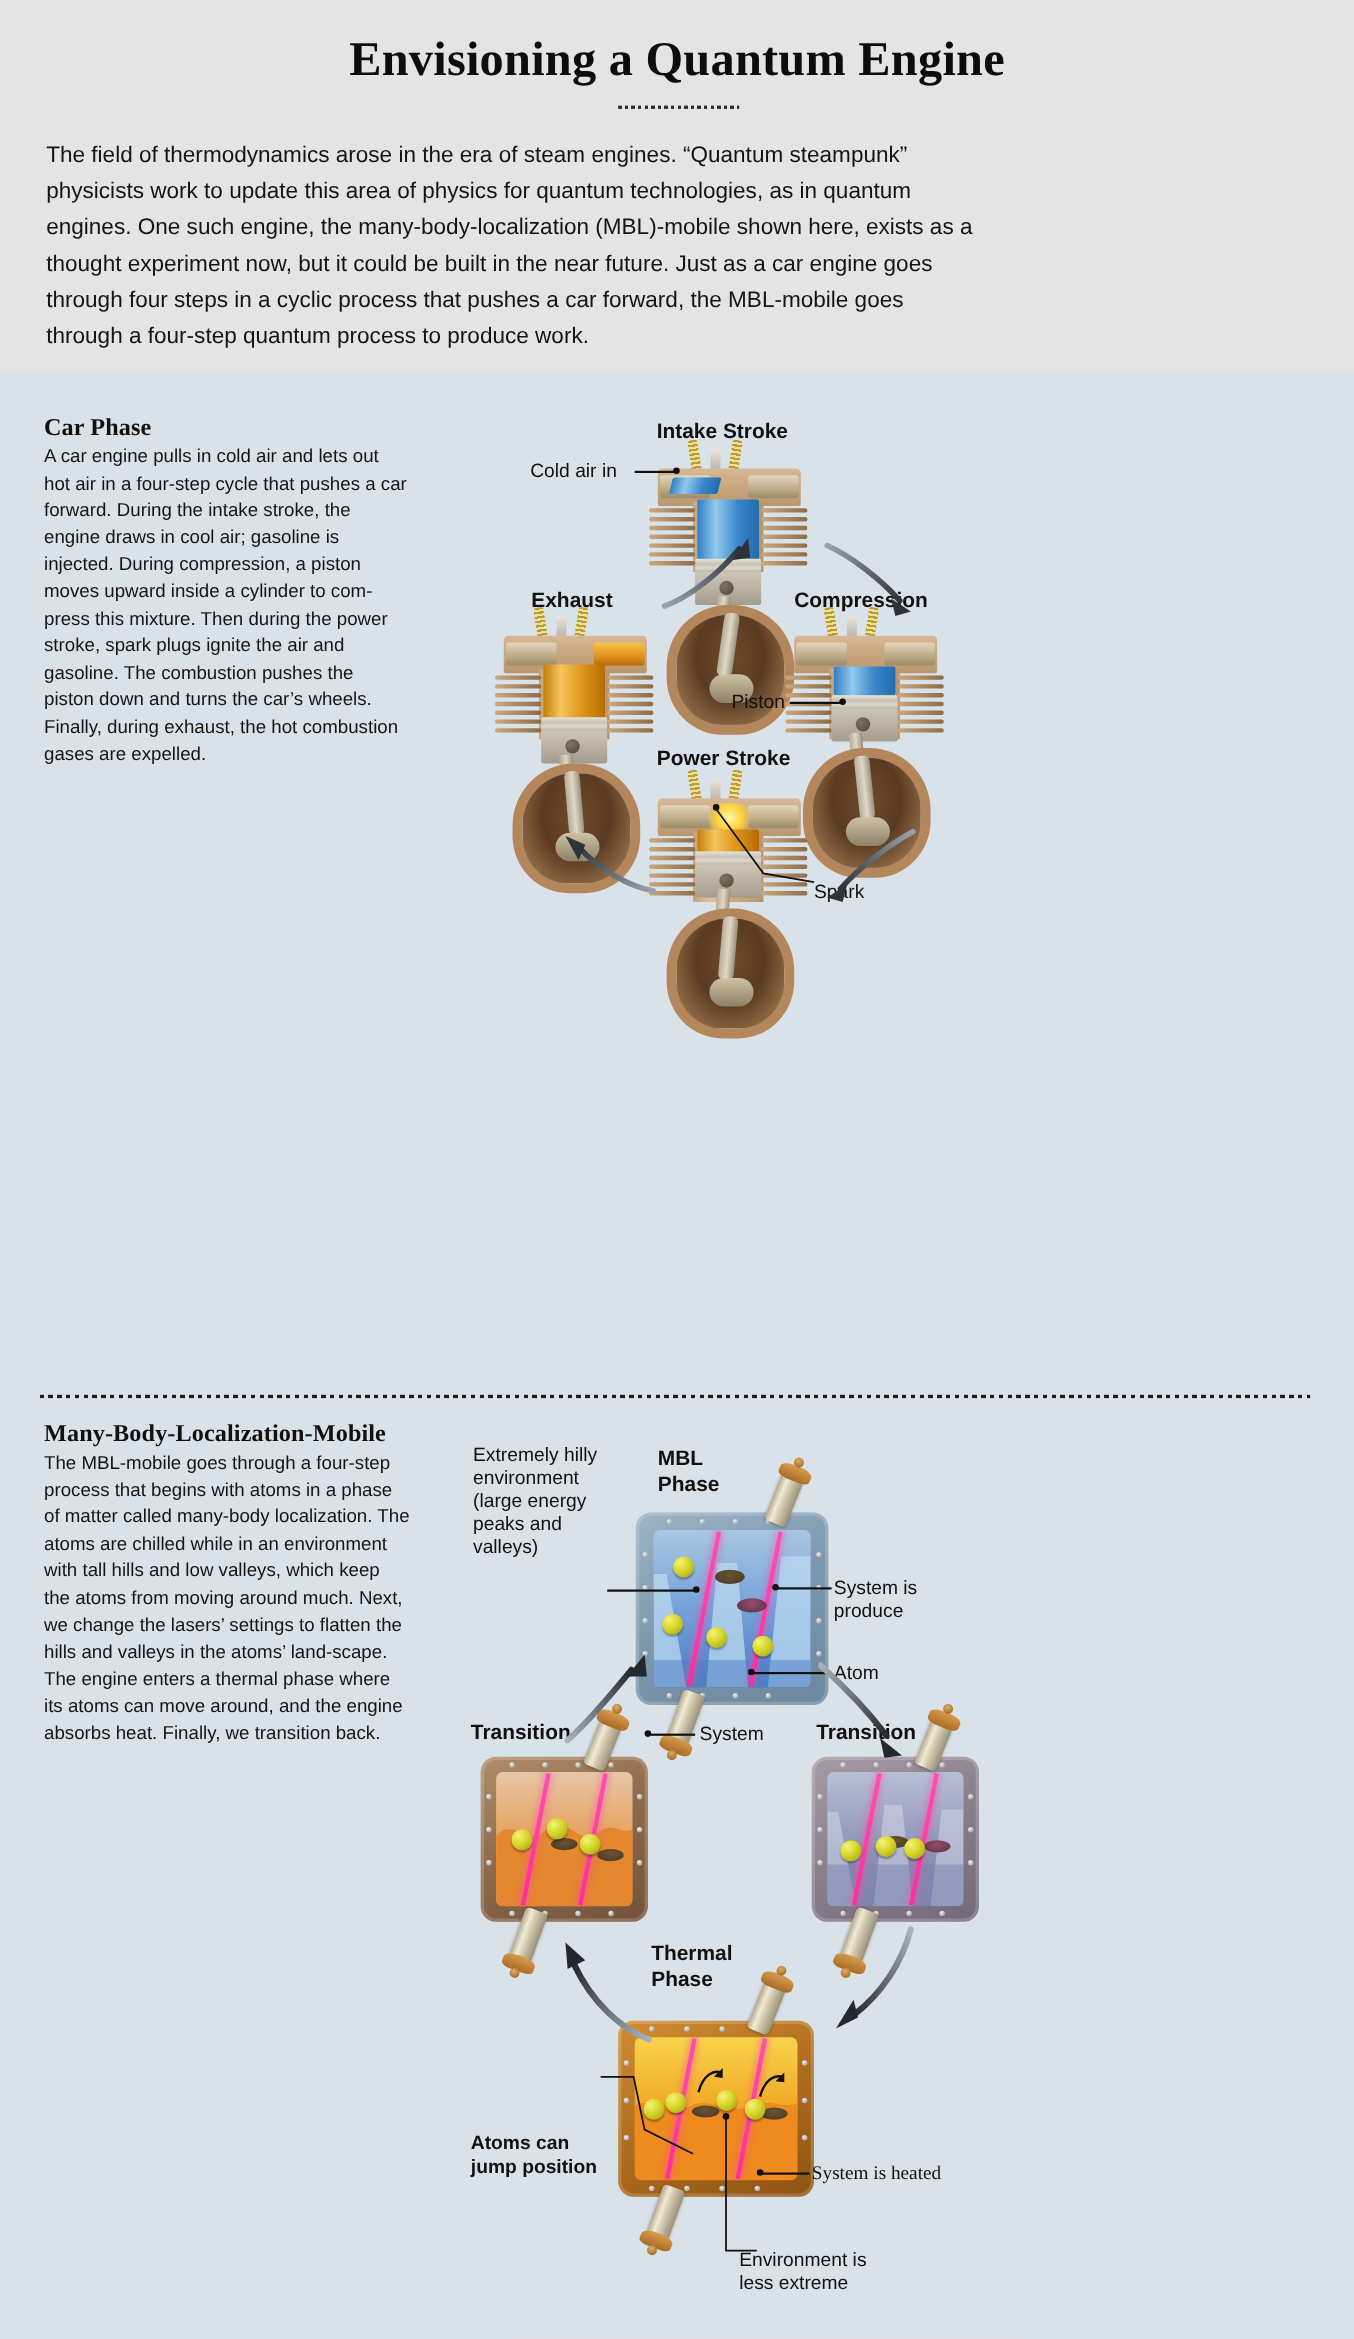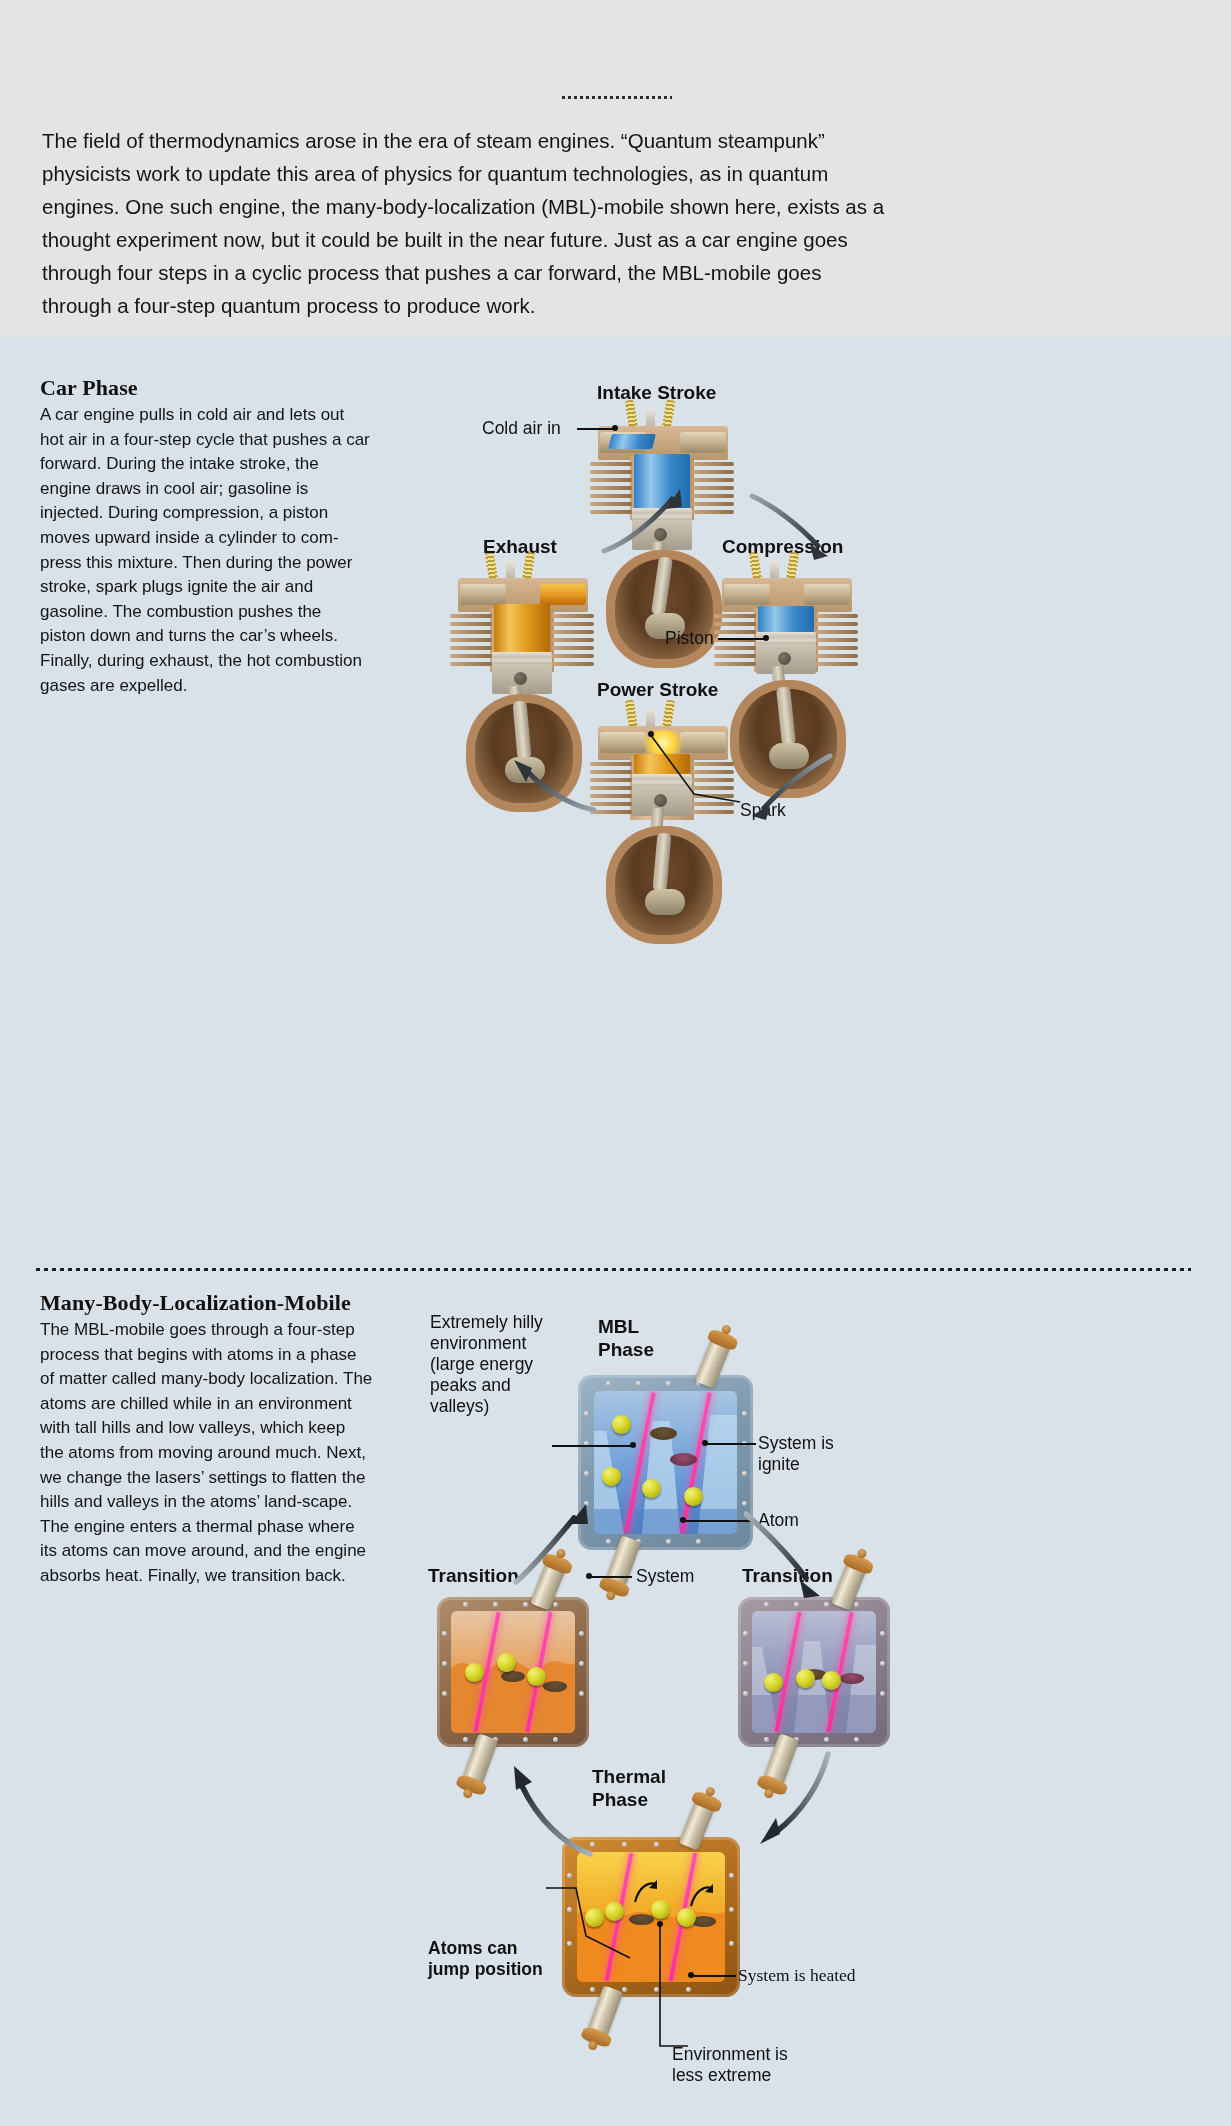--- a/index.html
+++ b/index.html
@@ -177,20 +177,21 @@
     background:radial-gradient(circle at 40% 35%,#e0ab5d,#8d5a1c);
   }
   .jump-arrow { position:absolute; }
 </style>
 </head>
 <body>
 
 <div class="page">
 
   <div class="header-band"></div>
+  <div class="title">Envisioning a Quantum Engine</div>
   <div class="title-rule"></div>
   <div class="intro">The field of thermodynamics arose in the era of steam engines. “Quantum steampunk” physicists work to update this area of physics for quantum technologies, as in quantum engines. One such engine, the many-body-localization (MBL)-mobile shown here, exists as a thought experiment now, but it could be built in the near future. Just as a car engine goes through four steps in a cyclic process that pushes a car forward, the MBL-mobile goes through a four-step quantum process to produce work.</div>
 
   <div class="body-band"></div>
   <div class="divider"></div>
 
   <div class="car-col">
     <div class="section-head">Car Phase</div>
     <div class="section-body">A car engine pulls in cold air and lets out hot air in a four-step cycle that pushes a car forward. During the intake stroke, the engine draws in cool air; gasoline is injected. During compression, a piston moves upward inside a cylinder to com-press this mixture. Then during the power stroke, spark plugs ignite the air and gasoline. The combustion pushes the piston down and turns the car’s wheels. Finally, during exhaust, the hot combustion gases are expelled.</div>
   </div>
@@ -449,21 +450,21 @@
         <div class="tube-tip" style="left:12px; top:56px; width:9px; height:9px;"></div>
       </div>
     </div>
     <div class="lbl bold" style="left:598px; top:1315px; white-space:pre;">MBL
 Phase</div>
 
     <div class="lbl" style="left:430px; top:1312px; width:130px;">Extremely hilly environment (large energy peaks and valleys)</div>
     <div class="leader h" style="left:552px; top:1445px; width:82px;"></div>
     <div class="dot" style="left:630px; top:1442px;"></div>
 
-    <div class="lbl" style="left:758px; top:1433px; width:110px;">System is ignite</div>
+    <div class="lbl" style="left:758px; top:1433px; width:110px;">System is produce</div>
     <div class="leader h" style="left:706px; top:1443px; width:50px;"></div>
     <div class="dot" style="left:702px; top:1440px;"></div>
 
     <div class="lbl" style="left:758px; top:1510px;">Atom</div>
     <div class="leader h" style="left:684px; top:1520px; width:72px;"></div>
     <div class="dot" style="left:680px; top:1517px;"></div>
 
     <div class="lbl" style="left:636px; top:1566px;">System</div>
     <div class="leader h" style="left:590px; top:1576px; width:42px;"></div>
     <div class="dot" style="left:586px; top:1573px;"></div>

